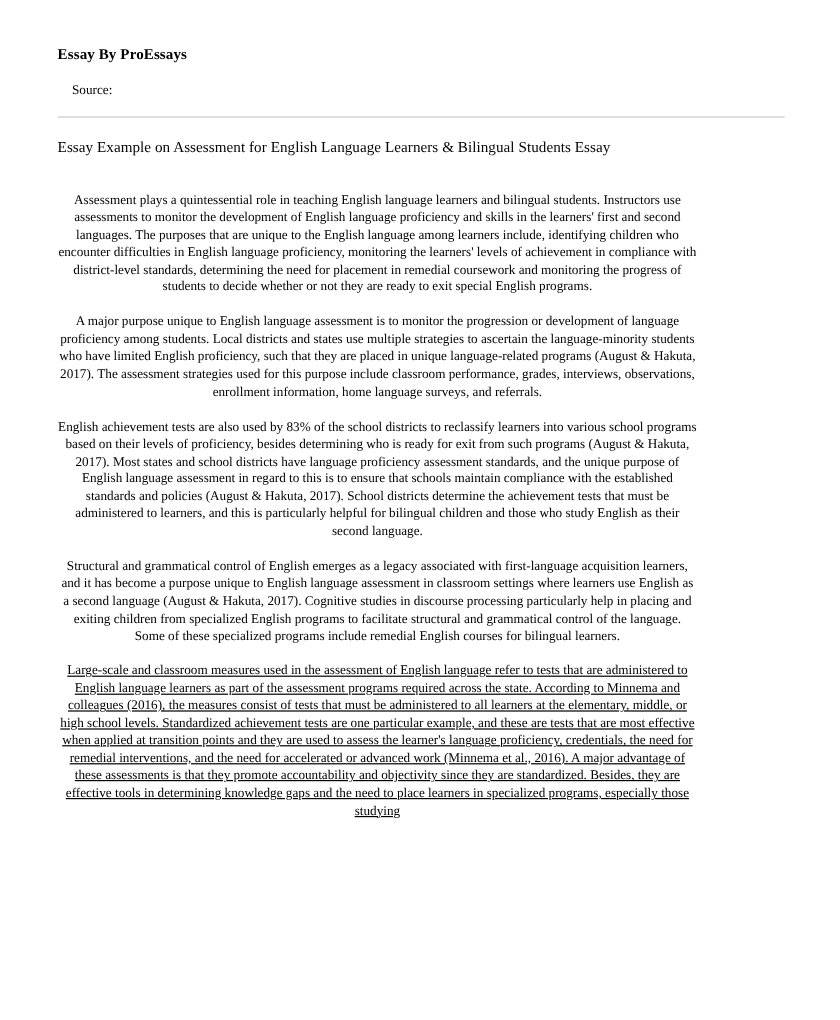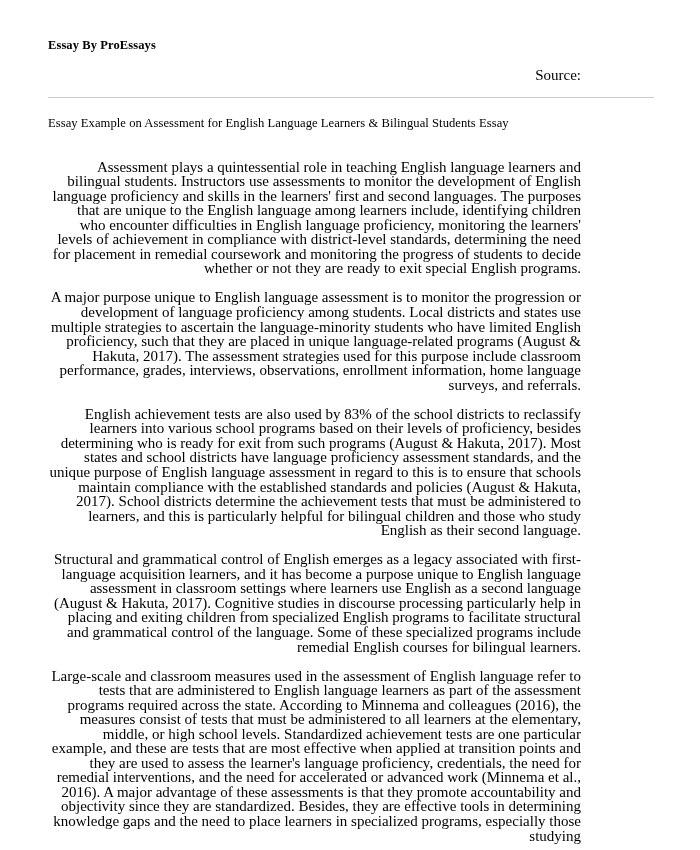--- a/index.html
+++ b/index.html
@@ -23,26 +23,25 @@
     background: #ffffff;
   }
   .doc-header {
     font-size: 12.5px;
     font-weight: bold;
     line-height: 15px;
     letter-spacing: 0.1px;
     margin: 0 0 15px 0;
   }
   .source-block {
-    font-size: 15px;
+    font-size: 11px;
     line-height: 14.6px;
-    margin: 0 0 14px 0;
+    margin: 0 0 14px 12px;
     word-break: break-all;
     max-width: 606px;
-    text-align: right;
   }
   .source-label {
     display: block;
   }
   .source-url {
     display: block;
   }
   .divider {
     border: 0;
     border-top: 1px solid #c9c9c9;
@@ -55,28 +54,29 @@
     font-weight: normal;
     line-height: 16px;
     letter-spacing: 0.05px;
     margin: 17px 0 0 0;
     max-width: 610px;
   }
   .body-copy {
     margin-top: 29px;
   }
   .body-copy p {
-    font-size: 15px;
+    font-size: 11px;
     line-height: 14.55px;
     margin: 0 0 14.5px 0;
     max-width: 607px;
-    text-align: right;
+    text-align: center;
   }
   .body-copy p:last-child {
     margin-bottom: 4px;
+    text-decoration: underline;
   }
 </style>
 </head>
 <body>
 
 <div class="page">
 
   <div class="doc-header">Essay By ProEssays</div>
 
   <div class="source-block">

